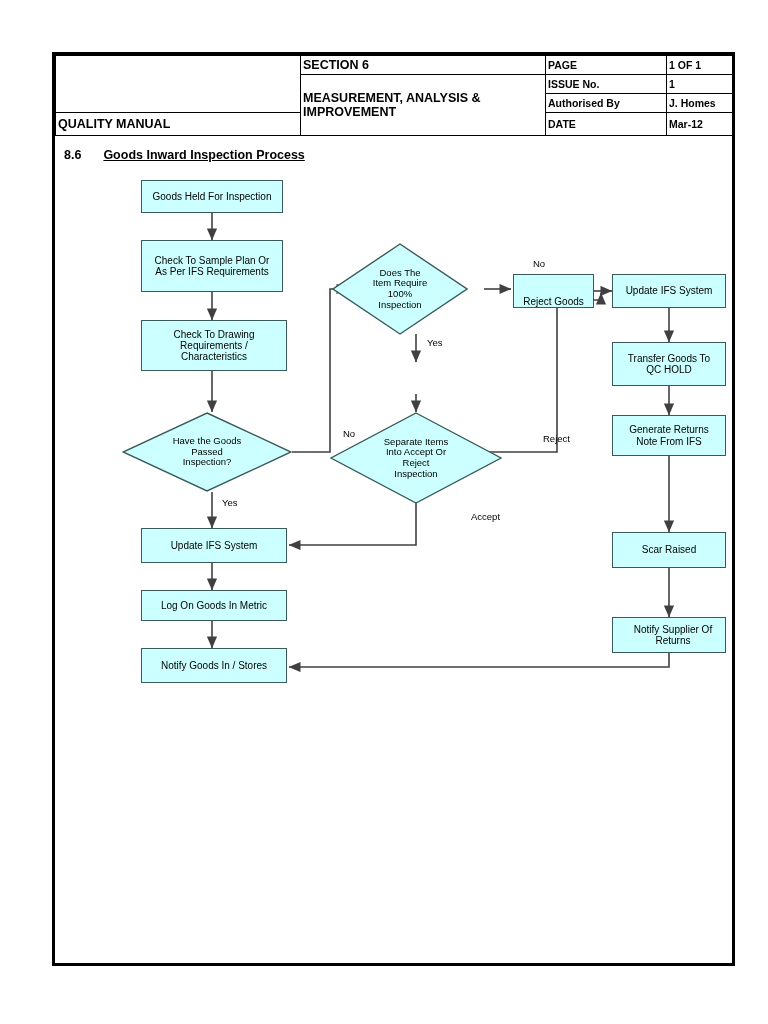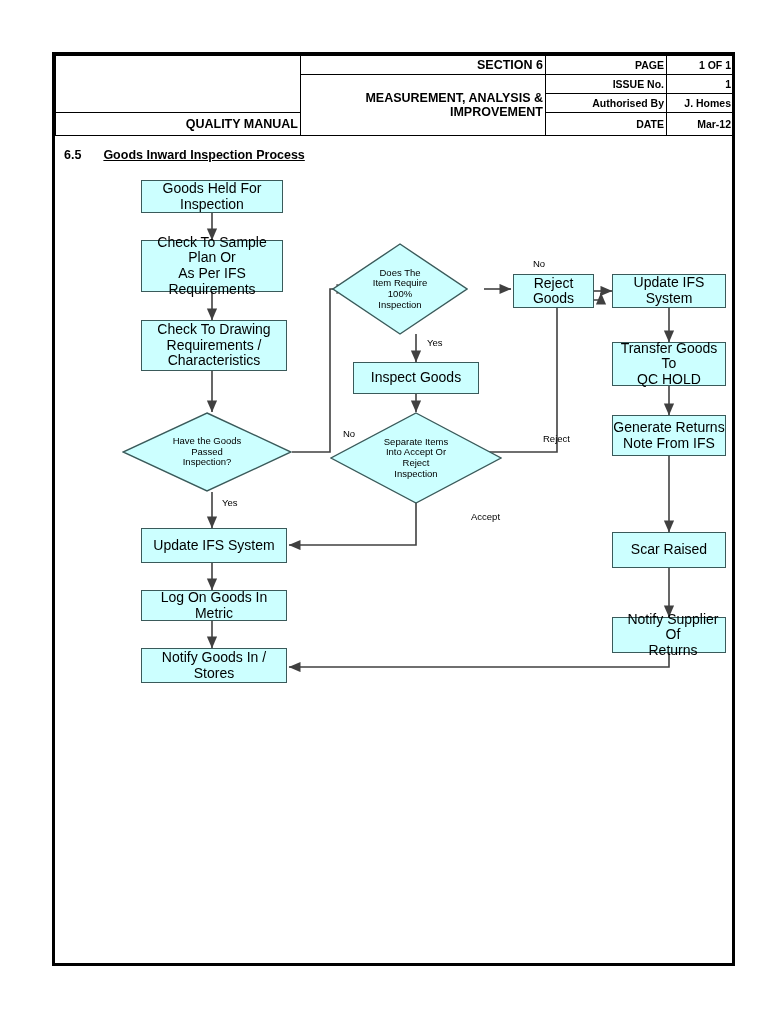--- a/index.html
+++ b/index.html
@@ -31,21 +31,21 @@
   #header-table {
     position: absolute;
     left: 55px;
     top: 55px;
     width: 679px;
     border-collapse: collapse;
     table-layout: fixed;
   }
   #header-table td {
     border: 1.5px solid #000000;
-    text-align: right;
+    text-align: left;
     vertical-align: middle;
     font-weight: bold;
     color: #000000;
     padding: 1px 2px;
   }
   td.hcell-manual {
     width: 150px;
     height: 20px;
     font-size: 12.5px;
     text-align: center;
@@ -99,21 +99,21 @@
     display: flex;
     align-items: center;
     justify-content: center;
     text-align: center;
     color: #000000;
     line-height: 1.12;
   }
   .node.box {
     background: #ccffff;
     border: 1.5px solid #3a5a5a;
-    font-size: 14px;
+    font-size: 10px;
   }
   .node.decision {
     background: transparent;
     border: none;
     font-size: 9.5px;
   }
   .diamond-shape {
     position: absolute;
     left: 0;
     top: 0;
@@ -160,21 +160,21 @@
     </tr>
     <tr class="row-h">
       <td class="hcell-manual">QUALITY MANUAL</td>
       <td class="hcell-label">DATE</td>
       <td class="hcell-value">Mar-12</td>
     </tr>
   </tbody>
     </table>
 
   <div id="section-heading">
-    <span class="num">6.5</span><span class="ttl">Goods Inward Inspection Process</span>
+    <span class="num">8.6</span><span class="ttl">Goods Inward Inspection Process</span>
   </div>
 
   <div id="flow">
 
     <svg width="768" height="1024" style="position:absolute;left:0;top:0;">
       <defs>
         <marker id="ah" markerWidth="9" markerHeight="9" refX="7.2" refY="3.2" orient="auto" markerUnits="strokeWidth">
           <path d="M0,0 L7.4,3.2 L0,6.4 z" fill="#404040"></path>
         </marker>
       </defs>
@@ -257,23 +257,20 @@
         <polygon points="68,1 135,46 68,91 1,46" fill="#ccffff" stroke="#3a5a5a" stroke-width="1.4"></polygon>
       </svg>
       <span class="dlabel">
         <span>Does The</span><br>
         <span>Item Require</span><br>
         <span>100%</span><br>
         <span>Inspection</span>
       </span>
     </div>
 
-    <div class="node box" style="left:353px; top:362px; width:126px; height:32px;">
-      <span>Inspect Goods</span>
-    </div>
 
     <div class="node decision" style="left:330px; top:412px; width:172px; height:92px;">
       <svg class="diamond-shape" viewBox="0 0 172 92" preserveAspectRatio="none">
         <polygon points="86,1 171,46 86,91 1,46" fill="#ccffff" stroke="#3a5a5a" stroke-width="1.4"></polygon>
       </svg>
       <span class="dlabel">
         <span>Separate Items</span><br>
         <span>Into Accept Or</span><br>
         <span>Reject</span><br>
         <span>Inspection</span>

